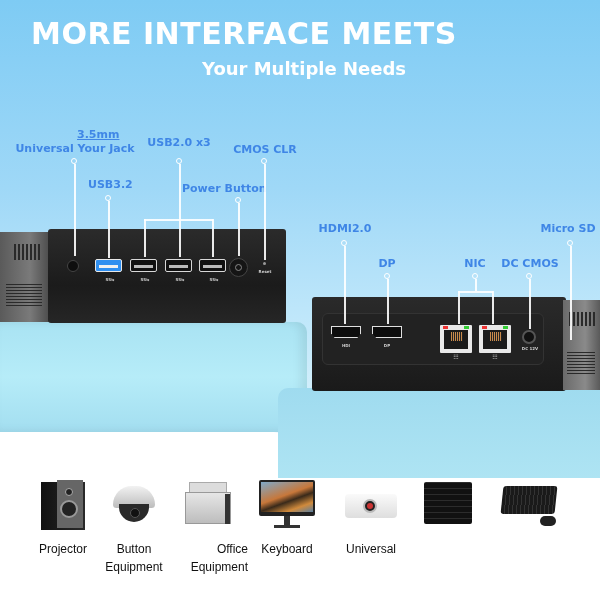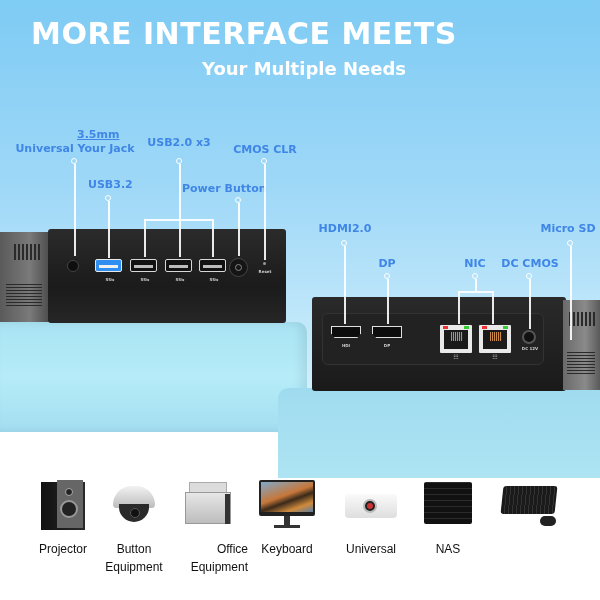--- a/index.html
+++ b/index.html
@@ -266,21 +266,20 @@
       <div style="position:absolute;left:18px;top:19px;width:14px;height:14px;border-radius:50%;background:#222;border:2px solid #bbb;"></div>
       <div style="position:absolute;left:22px;top:23px;width:6px;height:6px;border-radius:50%;background:#c33;"></div>
     </div>
     <div class="name"><span>Universal</span><br><span></span></div>
   </div>
 
   <div class="device" style="left:408px;">
     <div class="pic" style="width:48px;">
       <div style="position:absolute;left:0;top:2px;width:48px;height:42px;background:repeating-linear-gradient(0deg,#111 0 5px,#2c2c2c 5px 6px);border-radius:2px;"></div>
     </div>
-    <div class="name"><span>NAS</span><br><span></span></div>
   </div>
 
   <div class="device" style="left:490px;">
     <div class="pic" style="width:56px;">
       <div style="position:absolute;left:0;top:6px;width:54px;height:28px;background:repeating-linear-gradient(90deg,#1a1a1a 0 3px,#333 3px 4px);border-radius:3px;transform:skewX(-6deg);"></div>
       <div style="position:absolute;left:38px;top:36px;width:16px;height:10px;border-radius:8px;background:#222;"></div>
     </div>
   </div>
 
 </div>

